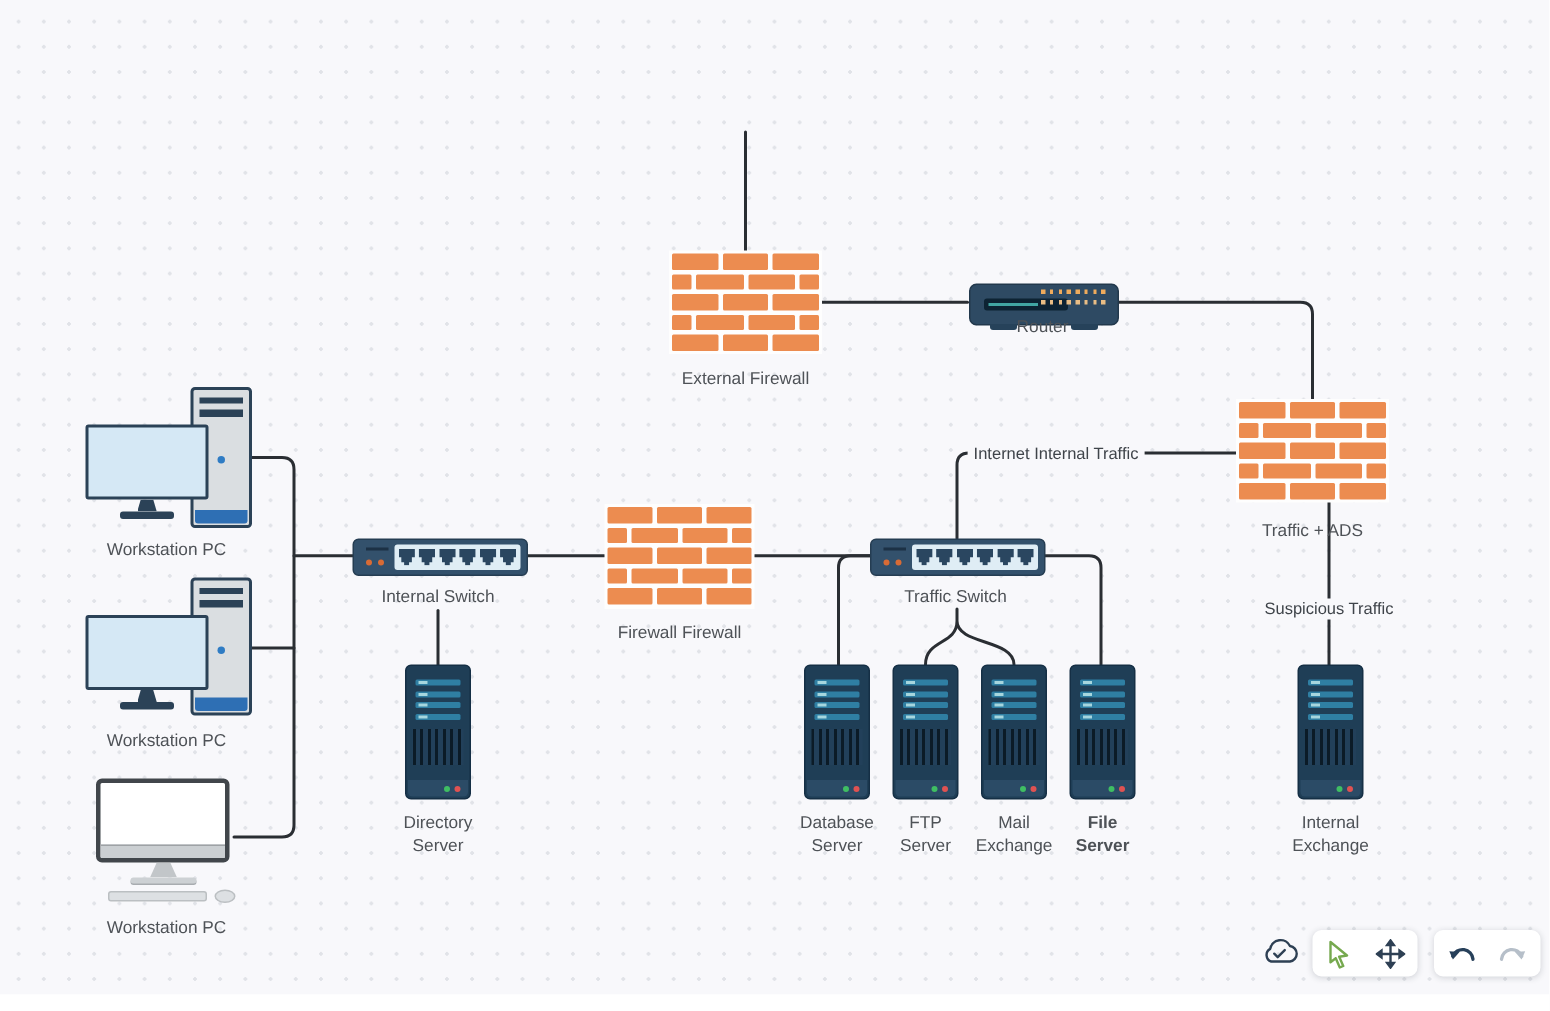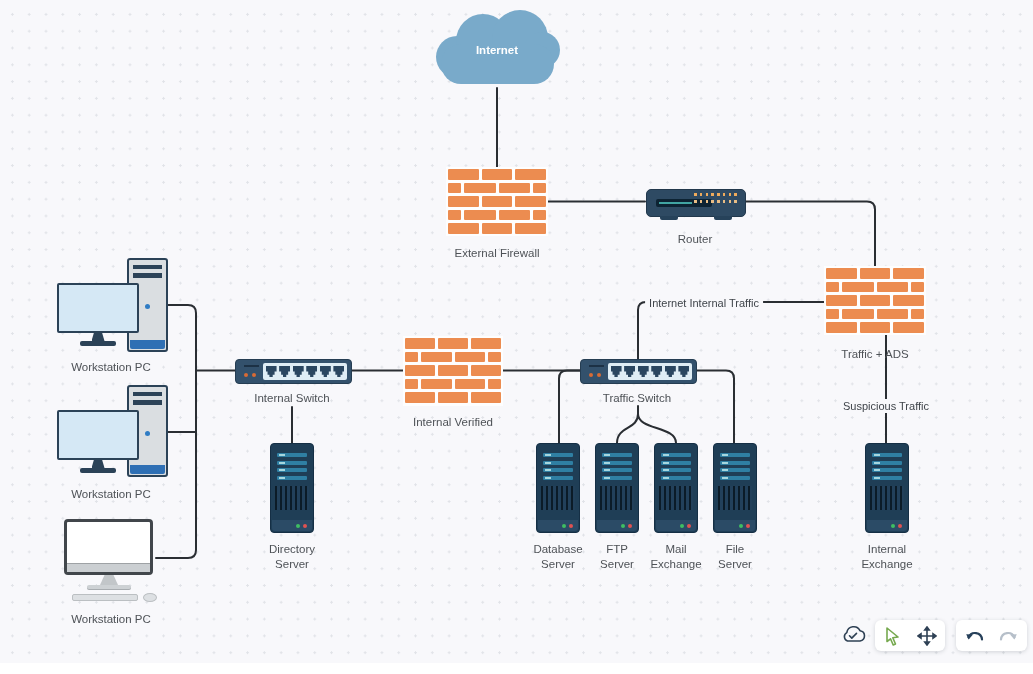--- a/index.html
+++ b/index.html
@@ -92,28 +92,20 @@
     <path d="M168 432 L196 432"></path>
     <path d="M196 370.5 L236 370.5"></path>
     <path d="M292 407 L292 443"></path>
     <path d="M350 370.5 L403 370.5"></path>
     <path d="M503 370.5 L580 370.5"></path>
     <path d="M580 370.5 L567 370.5 Q559 370.5 559 378.5 L559 443"></path>
     <path d="M638 406 L638 414 M638 414 C638 430 617 426 617 443 M638 414 C638 430 676 426 676 443"></path>
     <path d="M694 370.5 L726 370.5 Q734 370.5 734 378.5 L734 443"></path>
   </svg>
 
-  <div class="cloud" style="left:432px;top:8px;">
-    <div class="blob" style="left:4px;top:28px;width:42px;height:42px;"></div>
-    <div class="blob" style="left:24px;top:6px;width:54px;height:54px;"></div>
-    <div class="blob" style="left:60px;top:2px;width:56px;height:56px;"></div>
-    <div class="blob" style="left:92px;top:24px;width:36px;height:36px;"></div>
-    <div class="base"></div>
-    <div class="ctext">Internet</div>
-  </div>
 
   <div class="firewall" style="left:446px;top:167px;">
         <div class="f-row">
           <div style="flex: 1 1 0%;"></div>
           <div style="flex: 1 1 0%;"></div>
           <div style="flex: 1 1 0%;"></div>
         </div>
         <div class="f-row">
           <div style="flex: 0.42 1 0%;"></div>
           <div style="flex: 1 1 0%;"></div>
@@ -161,21 +153,21 @@
           <div style="flex: 1 1 0%;"></div>
           <div style="flex: 1 1 0%;"></div>
           <div style="flex: 0.42 1 0%;"></div>
         </div>
         <div class="f-row">
           <div style="flex: 1 1 0%;"></div>
           <div style="flex: 1 1 0%;"></div>
           <div style="flex: 1 1 0%;"></div>
         </div>
       </div>
-  <div class="nlabel" style="left:453px;top:415px;width:120px;">Internal Verified</div>
+  <div class="nlabel" style="left:453px;top:415px;width:120px;">Firewall Firewall</div>
 
   <div class="firewall" style="left:824px;top:266px;">
         <div class="f-row">
           <div style="flex: 1 1 0%;"></div>
           <div style="flex: 1 1 0%;"></div>
           <div style="flex: 1 1 0%;"></div>
         </div>
         <div class="f-row">
           <div style="flex: 0.42 1 0%;"></div>
           <div style="flex: 1 1 0%;"></div>
@@ -217,21 +209,21 @@
           <i></i>
           <i></i>
           <i></i>
           <i></i>
           <i></i>
           <i></i>
           <i></i>
           <i></i>
         </div>
   </div>
-  <div class="nlabel" style="left:695px;top:232px;width:90px;">Router</div>
+  <div class="nlabel" style="left:695px;top:211px;width:90px;">Router</div>
 
   <div class="tower" style="left:127px;top:258px;">
     <div class="t-slot1"></div>
         <div class="t-slot2"></div>
         <div class="t-dot"></div>
         <div class="t-strip"></div>
   </div>
   <div class="mon" style="left:57px;top:283px;">
     <div class="mon-scr"></div>
         <div class="mon-stand"></div>
@@ -334,21 +326,21 @@
   <div class="nlabel" style="left:676px;top:542px;width:60px;">Mail Exchange</div>
 
   <div class="server" style="left:713px;top:443px;">
         <div class="s-bar"></div>
         <div class="s-bar"></div>
         <div class="s-bar"></div>
         <div class="s-bar"></div>
         <div class="s-vent"></div>
         <div class="s-base"></div>
       </div>
-  <div class="nlabel" style="left:735px;top:542px;width:50px;">File Server</div>
+  <div class="nlabel" style="left:735px;top:542px;width:50px;font-weight:bold;">File Server</div>
 
   <div class="server" style="left:865px;top:443px;">
         <div class="s-bar"></div>
         <div class="s-bar"></div>
         <div class="s-bar"></div>
         <div class="s-bar"></div>
         <div class="s-vent"></div>
         <div class="s-base"></div>
       </div>
   <div class="nlabel" style="left:887px;top:542px;width:60px;">Internal Exchange</div>

